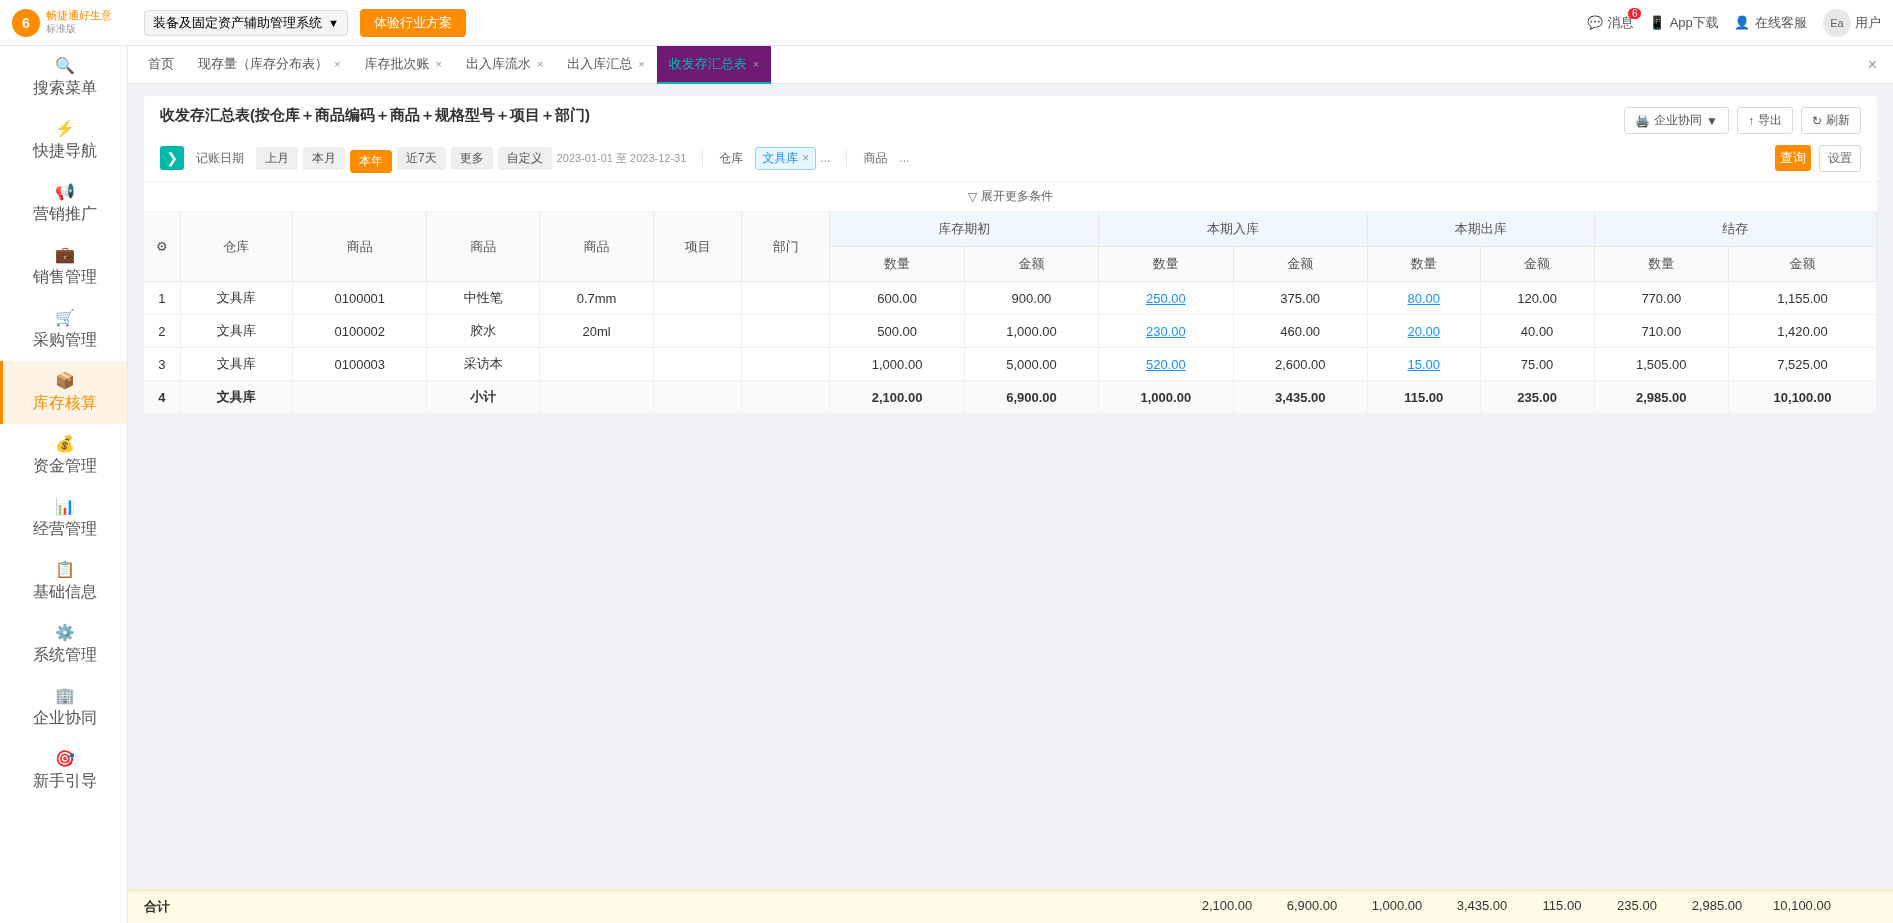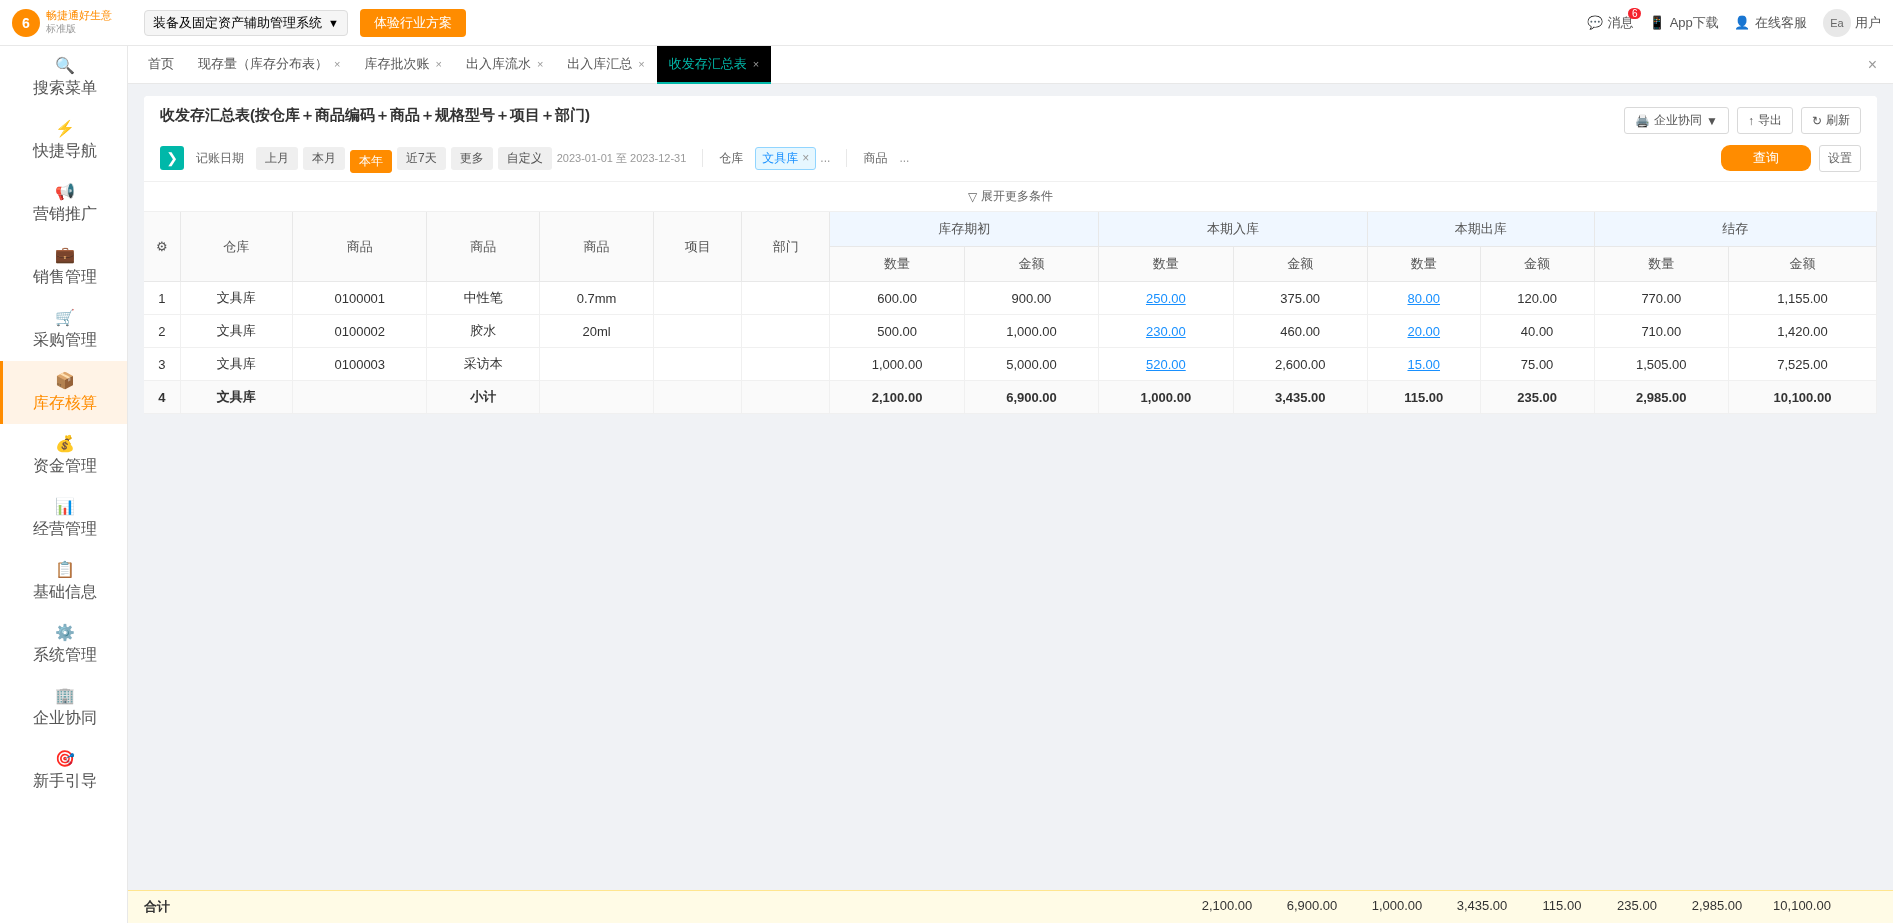--- a/index.html
+++ b/index.html
@@ -27,21 +27,21 @@
     .sidebar-item.active { color: #ff8c00; background: #fff3e6; border-left-color: #ff8c00; }
     .sidebar-icon { font-size: 16px; }
     .sidebar-label { font-size: 16px; }
 
     
     .content-area { flex: 1; display: flex; flex-direction: column; overflow: hidden; }
 
     
     .tab-bar { display: flex; align-items: center; background: #fff; border-bottom: 1px solid #e8e8e8; flex-shrink: 0; height: 38px; padding: 0 8px; }
     .tab { display: flex; align-items: center; padding: 0 12px; height: 38px; cursor: pointer; color: #555; font-size: 13px; border-bottom: 2px solid transparent; white-space: nowrap; gap: 4px; }
-    .tab.active { color: #00b8a9; border-bottom-color: #00b8a9; background: #000000; }
+    .tab.active { color: #00b8a9; border-bottom-color: #00b8a9; background: #701a75; }
     .tab-close { font-size: 11px; color: #999; cursor: pointer; margin-left: 2px; }
     .tab-bar-close { margin-left: auto; font-size: 16px; color: #999; cursor: pointer; padding: 0 8px; }
 
     
     .page-content { flex: 1; overflow-y: auto; padding: 12px 16px; background: #f0f2f5; }
 
     
     .panel { background: #fff; border-radius: 4px; }
 
     
@@ -52,21 +52,21 @@
     .filter-bar { background: #fff; padding: 8px 16px; border-bottom: 1px solid #f0f0f0; display: flex; align-items: center; gap: 12px; flex-wrap: wrap; }
     .filter-label { color: #666; font-size: 12px; }
     .filter-period { display: flex; align-items: center; gap: 5px; }
     .period-btn { padding: 2px 8px; border-radius: 3px; font-size: 12px; cursor: pointer; color: #555; border: 1px solid transparent; }
     .period-btn.active { background: #ff8c00; color: #fff; border-color: #ff8c00; margin-top: 7px; }
     .date-range { font-size: 11px; color: #999; margin-left: 0; }
     .filter-warehouse { display: flex; align-items: center; gap: 4px; }
     .warehouse-tag { background: #e6f7ff; border: 1px solid #91d5ff; border-radius: 3px; padding: 2px 6px; font-size: 12px; color: #1890ff; display: flex; align-items: center; gap: 4px; }
     .warehouse-tag-close { cursor: pointer; color: #999; }
     .filter-more { color: #999; font-size: 12px; cursor: pointer; }
-    .query-btn { background: #ff8c00; color: #fff; border: none; border-radius: 9px; padding: 4px 32px; font-size: 13px; cursor: pointer; }
+    .query-btn { background: #ff8c00; color: #fff; border: none; border-radius: 3px; padding: 4px 5px; font-size: 13px; cursor: pointer; }
     .setting-btn { color: #666; border: 1px solid #d9d9d9; background: #fff; border-radius: 3px; padding: 4px 8px; font-size: 12px; cursor: pointer; }
 
     
     .expand-bar { display: flex; justify-content: center; align-items: center; padding: 6px; background: #fff; border-bottom: 1px solid #f0f0f0; cursor: pointer; color: #666; font-size: 12px; gap: 4px; }
     .toolbar-btn { border: 1px solid #d9d9d9; background: #fff; border-radius: 3px; padding: 4px 10px; font-size: 12px; cursor: pointer; color: #555; display: flex; align-items: center; gap: 4px; }
 
     
     .table-container { overflow-x: auto; background: #fff; }
     table { width: 100%; border-collapse: collapse; font-size: 13px; }
     th { background: #fafafa; color: #555; font-weight: normal; padding: 8px 10px; text-align: center; border-bottom: 1px solid #e8e8e8; border-right: 1px solid #e8e8e8; white-space: nowrap; }

